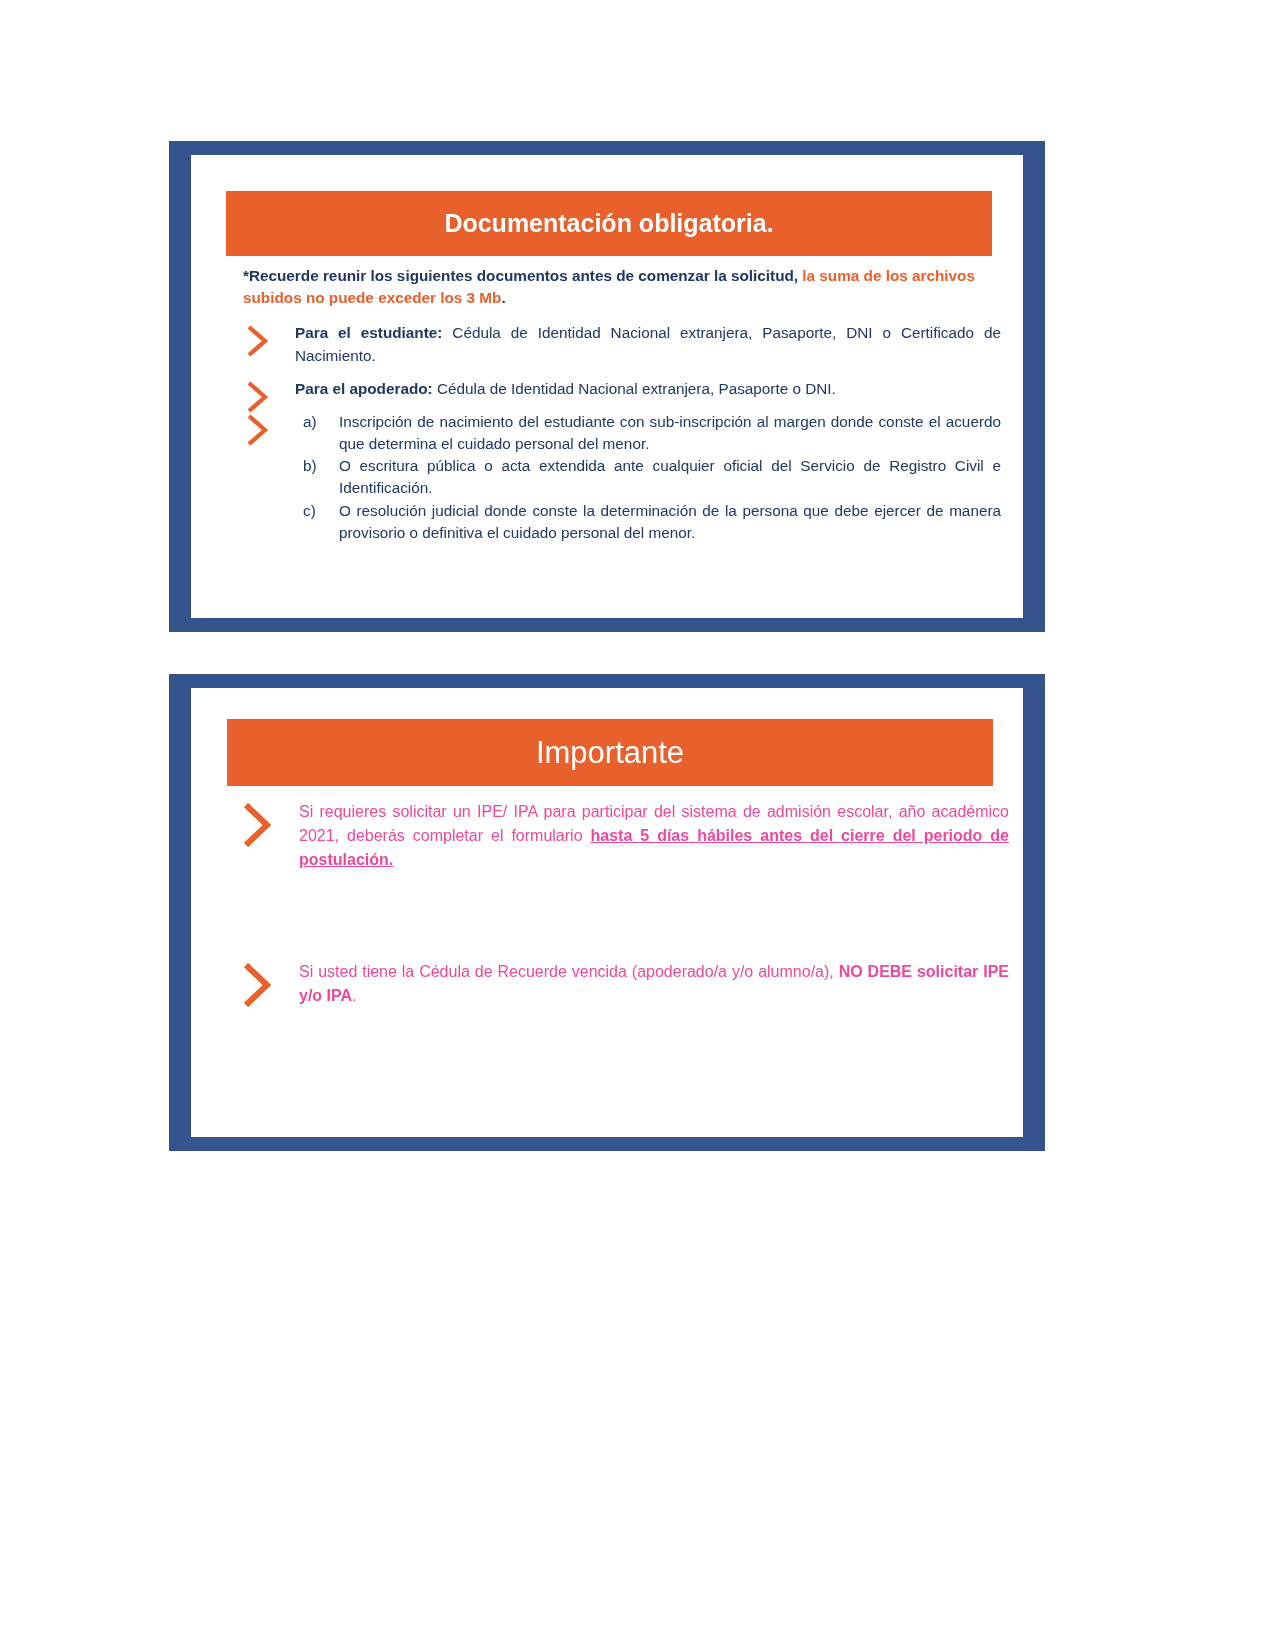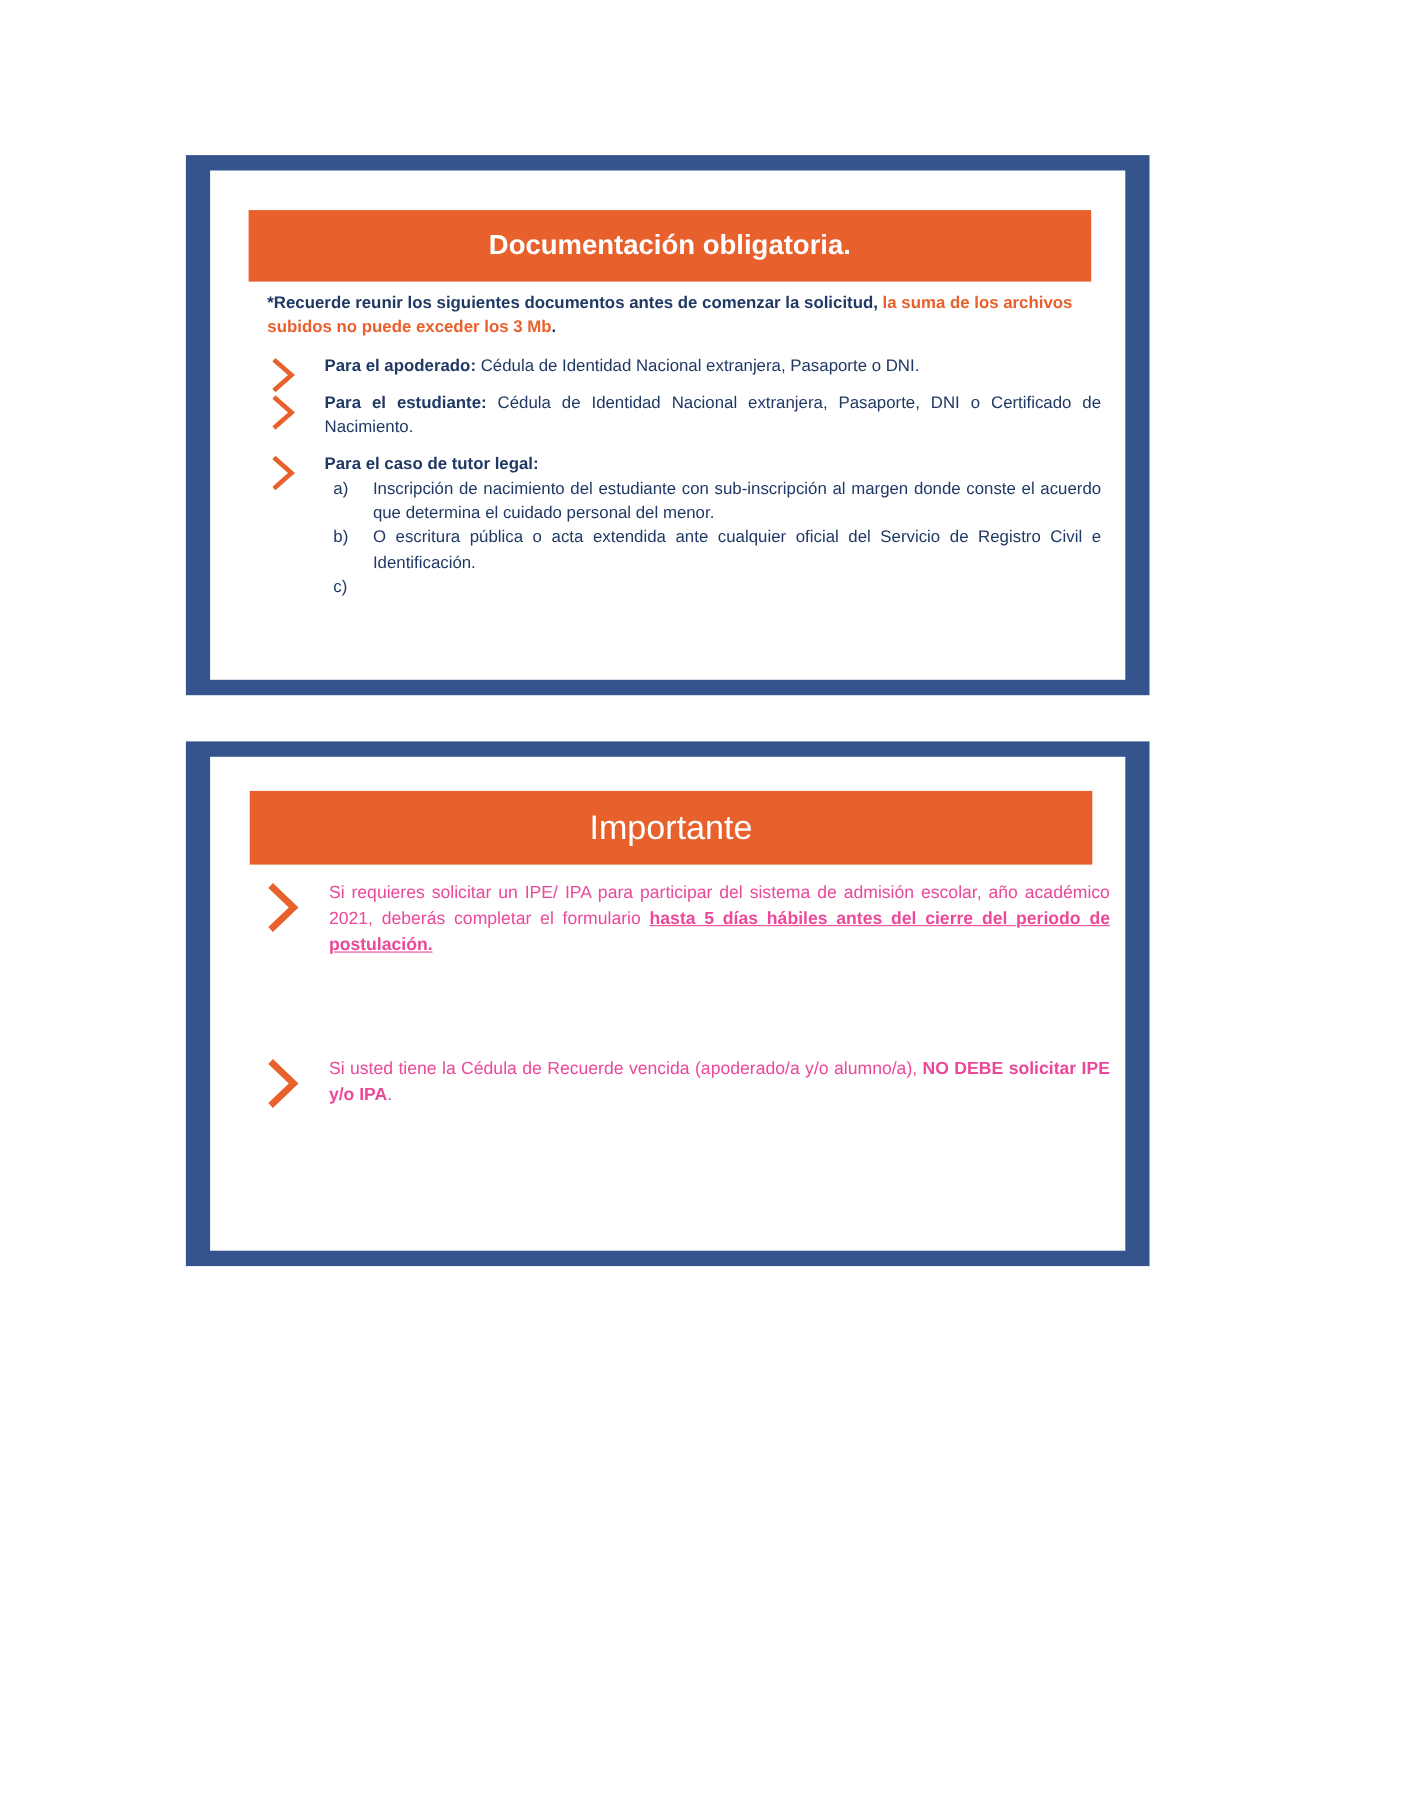--- a/index.html
+++ b/index.html
@@ -187,51 +187,51 @@
       <div class="doc-body">
 
         <p class="intro"><span class="blue">*Recuerde reunir los siguientes documentos antes de comenzar la solicitud, </span><span class="orange">la suma de los archivos subidos no puede exceder los 3 Mb</span><span class="blue">.</span></p>
 
         <div class="bullet-row">
           <span class="chev">
             <svg width="26" height="34" viewBox="0 0 26 34" xmlns="http://www.w3.org/2000/svg">
               <polyline points="4,3 20,17 4,31" fill="none" stroke="#E8602C" stroke-width="4.2" stroke-linecap="butt" stroke-linejoin="miter"></polyline>
             </svg>
           </span>
-          <p class="bullet-text"><b>Para el apoderado:</b><span>  Cédula de Identidad Nacional extranjera, Pasaporte o DNI.</span></p>
+          <p class="bullet-text"><b>Para el estudiante:</b><span> Cédula de Identidad Nacional extranjera, Pasaporte, DNI o Certificado de Nacimiento.</span></p>
         </div>
 
         <div class="bullet-row">
           <span class="chev">
             <svg width="26" height="34" viewBox="0 0 26 34" xmlns="http://www.w3.org/2000/svg">
               <polyline points="4,3 20,17 4,31" fill="none" stroke="#E8602C" stroke-width="4.2" stroke-linecap="butt" stroke-linejoin="miter"></polyline>
             </svg>
           </span>
-          <p class="bullet-text"><b>Para el estudiante:</b><span> Cédula de Identidad Nacional extranjera, Pasaporte, DNI o Certificado de Nacimiento.</span></p>
+          <p class="bullet-text"><b>Para el apoderado:</b><span>  Cédula de Identidad Nacional extranjera, Pasaporte o DNI.</span></p>
         </div>
 
         <div class="bullet-row">
           <span class="chev">
             <svg width="26" height="34" viewBox="0 0 26 34" xmlns="http://www.w3.org/2000/svg">
               <polyline points="4,3 20,17 4,31" fill="none" stroke="#E8602C" stroke-width="4.2" stroke-linecap="butt" stroke-linejoin="miter"></polyline>
             </svg>
           </span>
-          <p class="bullet-text"><b>Para el caso de tutor legal:</b></p>
 
           <ol class="sub-list">
             <li>
               <span class="marker">a)</span>
               <span>Inscripción de nacimiento del estudiante con sub-inscripción al margen donde conste el acuerdo que determina el cuidado personal del menor.</span>
             </li>
             <li>
               <span class="marker">b)</span>
               <span>O escritura pública o acta extendida ante cualquier oficial del Servicio de Registro Civil e Identificación.</span>
             </li>
             <li>
               <span class="marker">c)</span>
+              <span>O resolución judicial donde conste la determinación de la persona que debe ejercer de manera provisorio o definitiva el cuidado personal del menor.</span>
             </li>
           </ol>
         </div>
 
       </div>
     </div>
   </div>
 
   <div class="panel" id="panel-importante">
     <div class="panel-inner">

